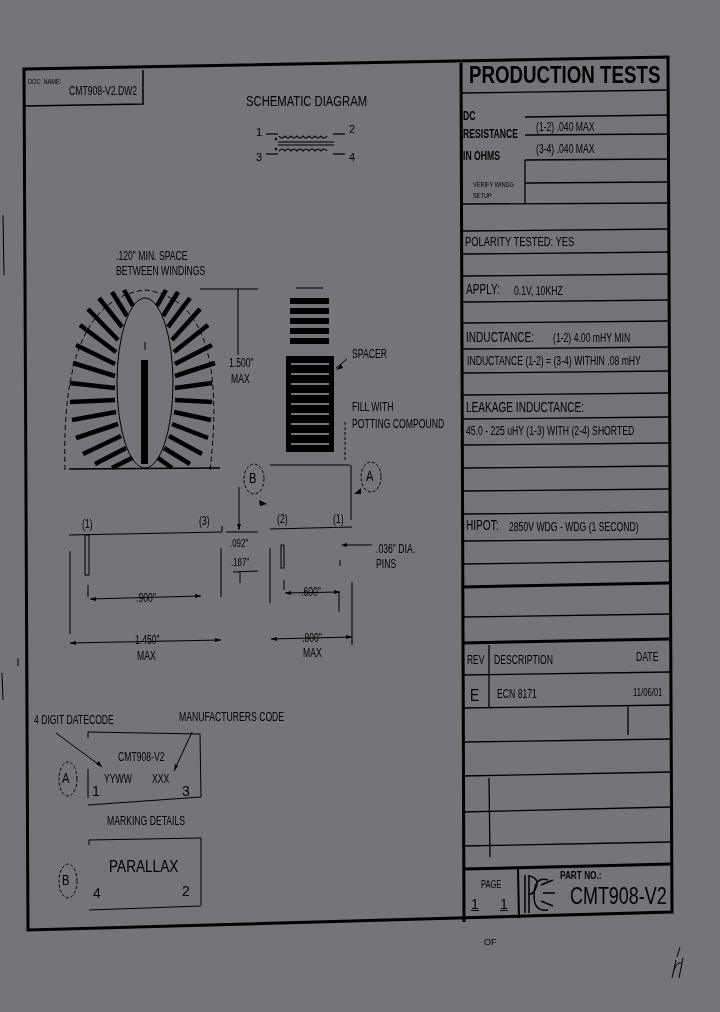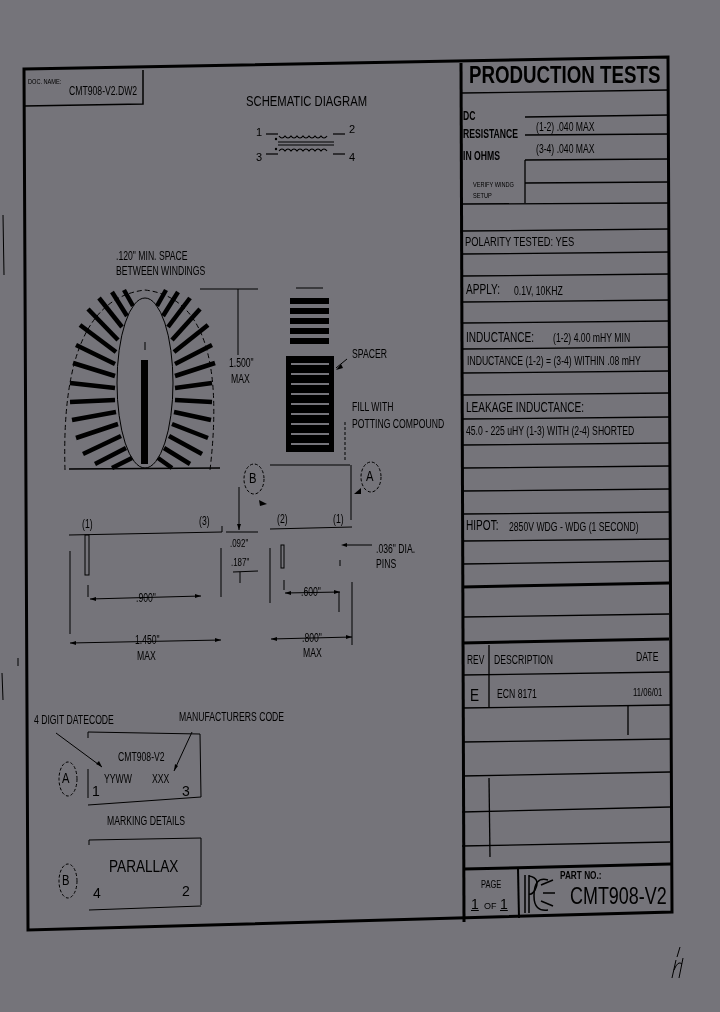--- a/index.html
+++ b/index.html
@@ -301,17 +301,17 @@
   <div>
     <span class="t" style="left:470px;top:687px;font-size:17px;transform:scaleX(0.8);">E</span>
     <span class="t" style="left:497px;top:688px;font-size:12px;transform:scaleX(0.72);">ECN 8171</span>
     <span class="t" style="left:633px;top:687px;font-size:11px;transform:scaleX(0.7);">11/06/01</span>
   </div>
 </div>
 
 <div>
   <span class="t" style="left:481px;top:880px;font-size:10px;transform:scaleX(0.75);">PAGE</span>
   <span class="t" style="left:471px;top:897px;font-size:14px;text-decoration:underline;">1</span>
-  <span class="t" style="left:484px;top:902px;font-size:9px;">OF</span>
+  <span class="t" style="left:484px;top:938px;font-size:9px;">OF</span>
   <span class="t" style="left:500px;top:897px;font-size:14px;text-decoration:underline;">1</span>
   <span class="t" style="left:560px;top:870px;font-size:11px;font-weight:bold;transform:scaleX(0.75);">PART NO.:</span>
   <span class="t" style="left:570px;top:885px;font-size:23px;transform:scaleX(0.78);">CMT908-V2</span>
 </div>
 
 </body></html>

